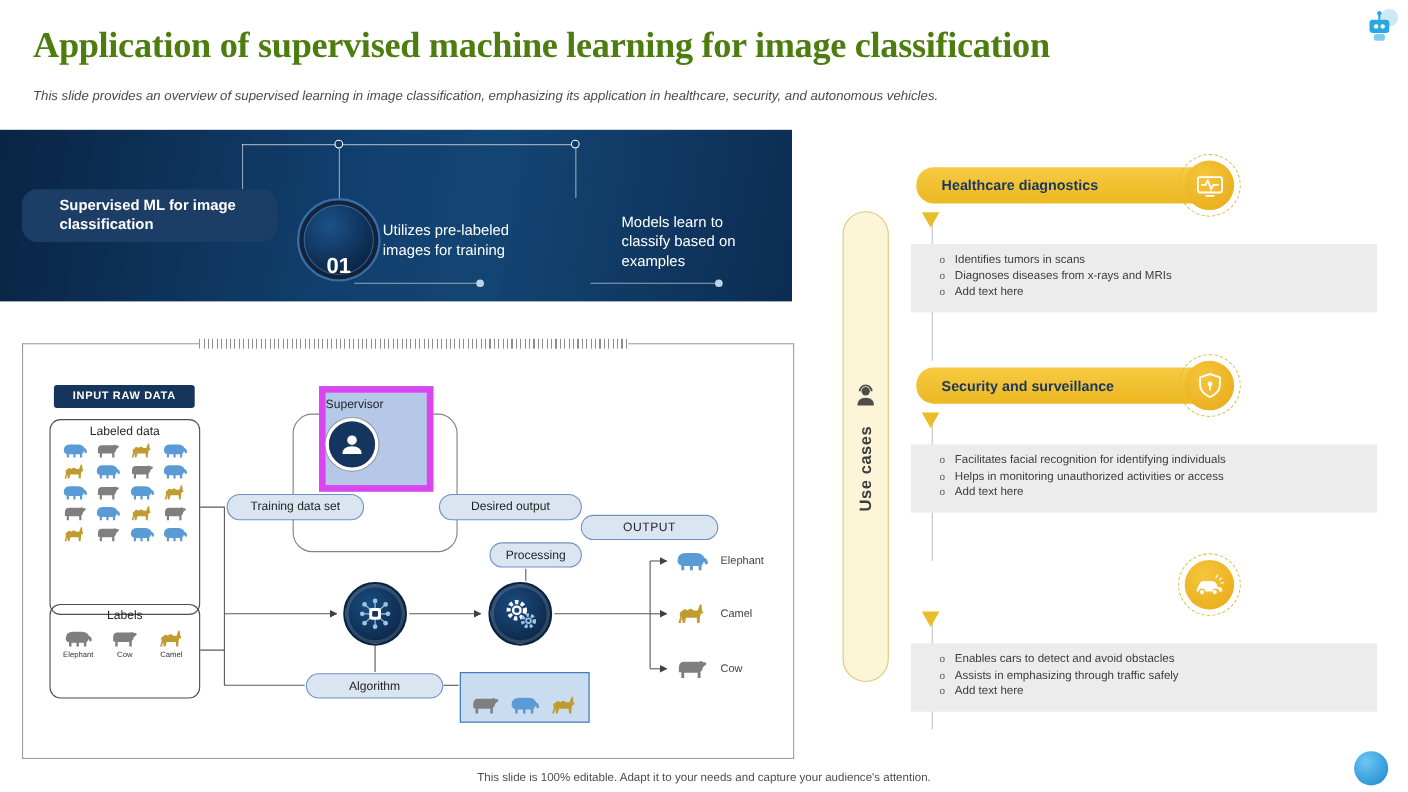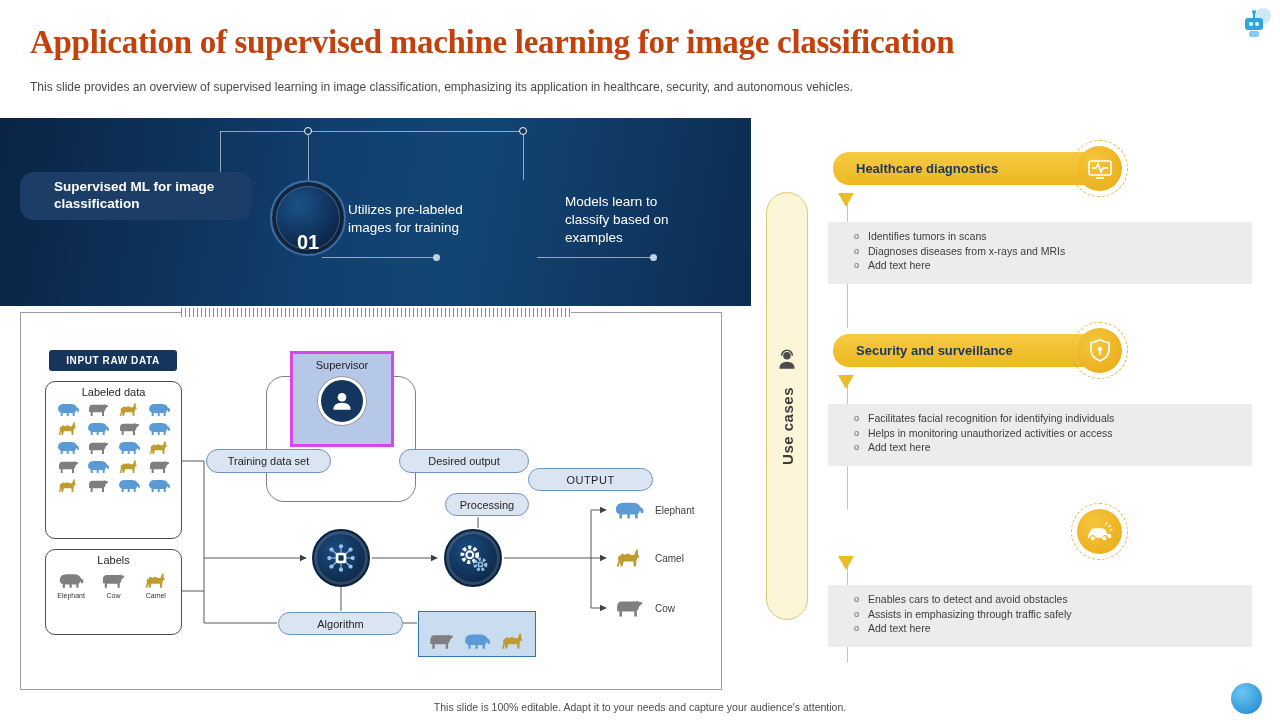--- a/index.html
+++ b/index.html
@@ -1,28 +1,28 @@
 <!DOCTYPE html>
 <html><head>
 <meta charset="utf-8">
 <style>
   html,body{margin:0;padding:0;background:#888;}
   .slide{position:relative;width:1280px;height:720px;background:#ffffff;overflow:hidden;
          font-family:"Liberation Sans",sans-serif;margin:0 auto;}
   
   .title{position:absolute;left:30px;top:24px;width:1180px;margin:0;
-         font-family:"Liberation Serif",serif;font-weight:700;font-size:33px;color:#c2410c;letter-spacing:-0.3px;}
-  .subtitle{position:absolute;left:30px;top:80px;width:1000px;margin:0;font-size:12px;color:#4a4a4a;}
+         font-family:"Liberation Serif",serif;font-weight:700;font-size:33px;color:#4d7c0f;letter-spacing:-0.3px;}
+  .subtitle{position:absolute;left:30px;top:80px;width:1000px;margin:0;font-size:12px;color:#4a4a4a;font-style:italic;}
   .footer{position:absolute;left:0;top:701px;width:100%;text-align:center;font-size:10.5px;color:#4d4d4d;}
   .robot{position:absolute;left:1238px;top:6px;width:36px;height:36px;}
   .blue-dot{position:absolute;left:1231px;top:683px;width:31px;height:31px;border-radius:50%;
             background:radial-gradient(circle at 35% 30%, #6cc6f2, #1b86cf);}
   
-  .banner{position:absolute;left:0;top:118px;width:720px;height:188px;
-          background:linear-gradient(100deg,#0a2444 0%,#11406f 45%,#134573 62%,#0c2c52 100%);padding-left:31px;}
+  .banner{position:absolute;left:0;top:118px;width:720px;height:156px;
+          background:linear-gradient(100deg,#0a2444 0%,#11406f 45%,#134573 62%,#0c2c52 100%);}
   .banner-label{position:absolute;left:20px;top:54px;width:232px;height:48px;background:#1c3e66;
                 border-radius:14px;display:flex;align-items:center;box-sizing:border-box;
                 padding-left:34px;padding-right:8px;color:#fff;font-weight:700;font-size:13.5px;line-height:1.25;}
   .wire{position:absolute;border:0;}
   .wire-h{left:220px;top:13px;width:303px;border-top:1px solid rgba(255,255,255,.55);}
   .wire-v{border-left:1px solid rgba(255,255,255,.55);width:0;}
   .wv0{left:220px;top:13px;height:41px;}
   .wv1{left:308px;top:17px;height:45px;}
   .wv2{left:523px;top:17px;height:45px;}
   .wb1{left:322px;top:139px;width:112px;border-top:1px solid rgba(255,255,255,.55);}
@@ -39,31 +39,31 @@
   .sc1{left:270px;top:62px;} .sc2{left:485px;top:62px;}
   .step-text{position:absolute;color:#fff;font-size:13.5px;line-height:1.32;}
   .st1{left:348px;top:83px;width:132px;} .st2{left:565px;top:75px;width:108px;}
   
   .diagram{position:absolute;left:20px;top:312px;width:700px;height:376px;border:1px solid #9e9e9e;box-sizing:content-box;}
   .hatch{position:absolute;left:160px;top:-5px;width:390px;height:9px;background-color:#fff;
          background-image:repeating-linear-gradient(90deg,#8d8d8d 0 1px,transparent 1px 4px);}
   .wires{position:absolute;left:0;top:0;width:700px;height:376px;}
   .input-label{position:absolute;left:28px;top:37px;width:128px;height:21px;background:#16355c;border-radius:3px;
                color:#fff;font-size:10px;font-weight:700;letter-spacing:.6px;display:flex;align-items:center;justify-content:center;}
-  .labeled-box{position:absolute;left:24px;top:68px;width:137px;height:158px;border:1px solid #4d4d4d;border-radius:10px;box-sizing:border-box;}
+  .labeled-box{position:absolute;left:24px;top:68px;width:137px;height:178px;border:1px solid #4d4d4d;border-radius:10px;box-sizing:border-box;}
   .labels-box{position:absolute;left:24px;top:236px;width:137px;height:86px;border:1px solid #4d4d4d;border-radius:10px;box-sizing:border-box;}
   .box-title{text-align:center;font-size:11px;color:#262626;margin-top:4px;}
   .animal-grid{display:grid;grid-template-columns:repeat(4,1fr);justify-items:center;align-items:center;
                padding:4px 7px 2px 7px;row-gap:3px;}
   .labels-row{display:flex;justify-content:space-around;align-items:flex-end;padding:6px 4px 6px 4px;}
   .label-item{display:flex;flex-direction:column;align-items:center;}
   .label-caption{font-size:7px;color:#333;margin-top:2px;}
   .sup-container{position:absolute;left:245px;top:63px;width:150px;height:126px;border:1px solid #808080;border-radius:18px;box-sizing:border-box;}
-  .sup-box{position:absolute;left:269px;top:38px;width:104px;height:96px;background:#b5c8e8;border:3px solid #d946ef;
-           box-sizing:border-box;display:flex;flex-direction:column;align-items:center;padding-top:5px;font-size:11px;color:#1f1f1f;}
+  .sup-box{position:absolute;left:269px;top:38px;width:104px;height:96px;background:#b5c8e8;border:6px solid #d946ef;
+           box-sizing:border-box;display:flex;flex-direction:column;align-items:flex-start;padding-top:5px;font-size:11px;color:#1f1f1f;}
   .avatar{margin-top:6px;width:48px;height:48px;border-radius:50%;background:#14365e;border:3px solid #fff;
           box-shadow:0 0 0 1px #9a9a9a;display:flex;align-items:center;justify-content:center;box-sizing:border-box;}
   .pill{position:absolute;background:#dbe5f2;border:1px solid #6f92bf;border-radius:12px;box-sizing:border-box;
         display:flex;align-items:center;justify-content:center;font-size:11px;color:#1f1f1f;}
   .pill-training{left:185px;top:136px;width:125px;height:24px;}
   .pill-desired{left:330px;top:136px;width:130px;height:24px;margin-left:48px;}
   .pill-processing{left:424px;top:180px;width:84px;height:23px;text-align:center;}
   .pill-output{left:507px;top:155px;width:125px;height:23px;letter-spacing:.5px;}
   .pill-algorithm{left:257px;top:299px;width:125px;height:23px;}
   .proc-circle{position:absolute;width:58px;height:58px;border-radius:50%;box-sizing:border-box;

